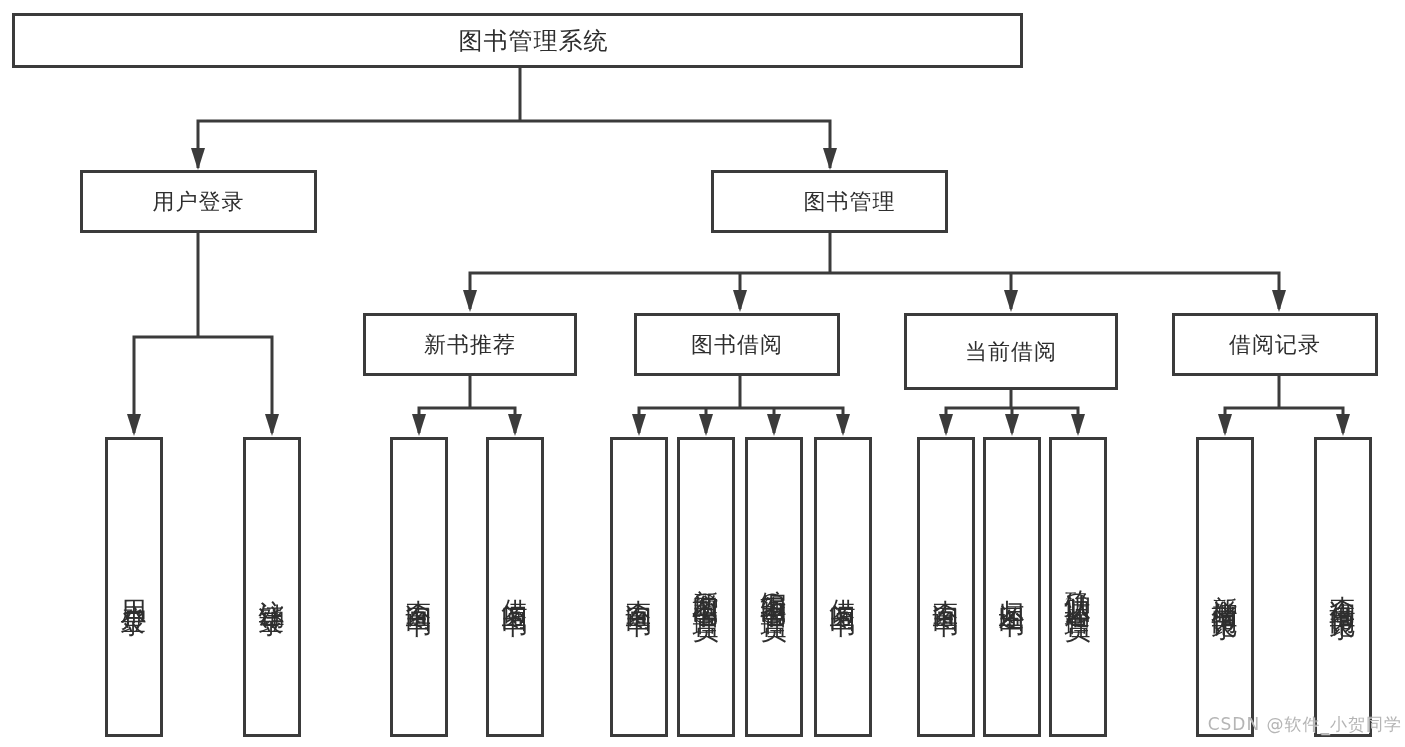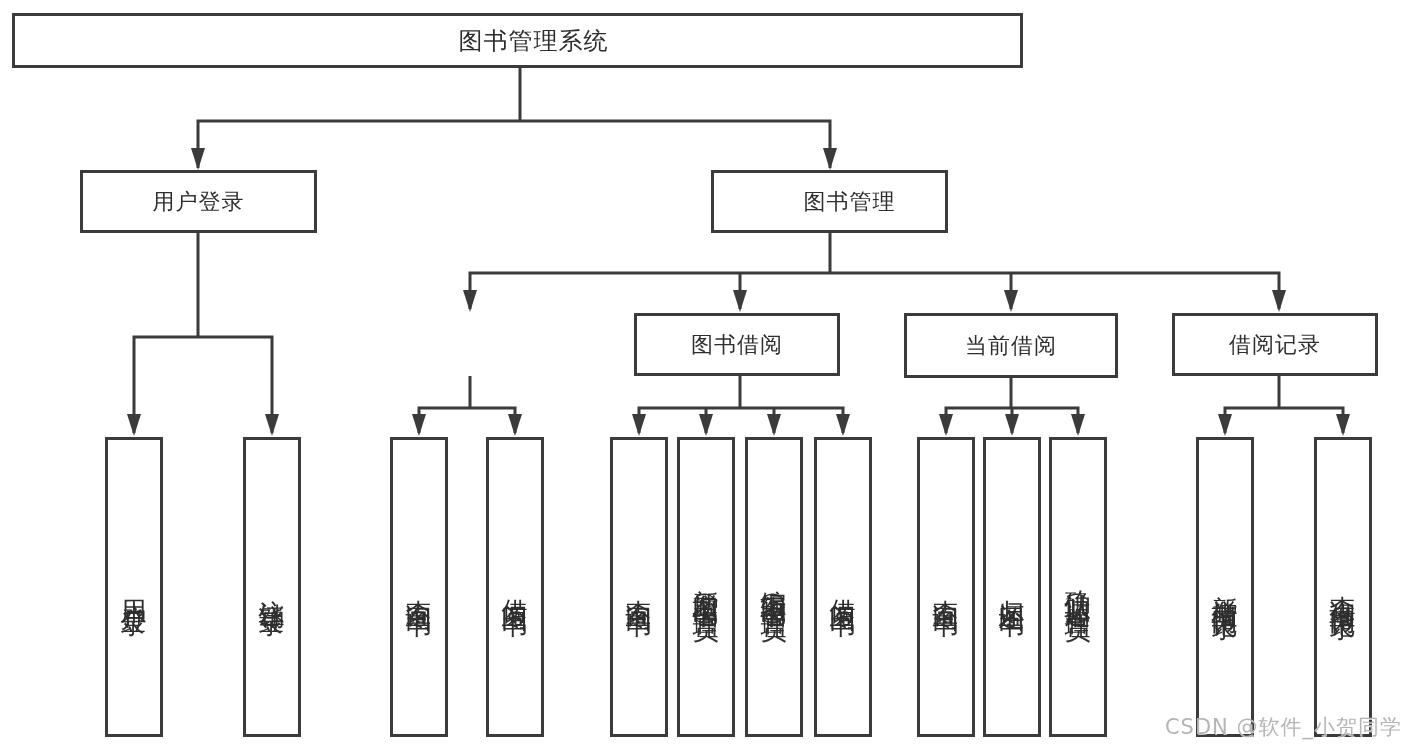--- a/index.html
+++ b/index.html
@@ -48,21 +48,21 @@
     writing-mode:vertical-rl;
     text-orientation:mixed;
     font-size:26px;
     line-height:1;
     letter-spacing:4px;
     white-space:nowrap;
   }
   .watermark{
     position:absolute;
     right:3px;top:713px;
-    font-size:21px;
+    font-size:17px;
     color:var(--watermark);
     letter-spacing:1px;
     z-index:5;
     text-shadow:1px 1px 0 rgba(255,255,255,.7);
     white-space:nowrap;
   }
 </style>
 </head>
 <body>
 
@@ -127,24 +127,27 @@
     <span class="lbl">图书管理系统</span>
   </div>
 
   <div class="hnode" style="left:80px;top:170px;width:237px;height:63px;">
     <span class="lbl">用户登录</span>
   </div>
   <div class="hnode" style="left:711px;top:170px;width:237px;height:63px;padding-left:40px;">
     <span class="lbl">图书管理</span>
   </div>
 
+  <div class="hnode" style="left:363px;top:313px;width:214px;height:63px;">
+    <span class="lbl">新书推荐</span>
+  </div>
   <div class="hnode" style="left:634px;top:313px;width:206px;height:63px;">
     <span class="lbl">图书借阅</span>
   </div>
-  <div class="hnode" style="left:904px;top:313px;width:214px;height:65px;align-items:center;">
+  <div class="hnode" style="left:904px;top:313px;width:214px;height:77px;align-items:center;">
     <span class="lbl">当前借阅</span>
   </div>
   <div class="hnode" style="left:1172px;top:313px;width:206px;height:63px;">
     <span class="lbl">借阅记录</span>
   </div>
 
   <div class="vnode" style="left:105px;">
     <span class="vlbl">用户登录</span>
   </div>
   <div class="vnode" style="left:243px;">

